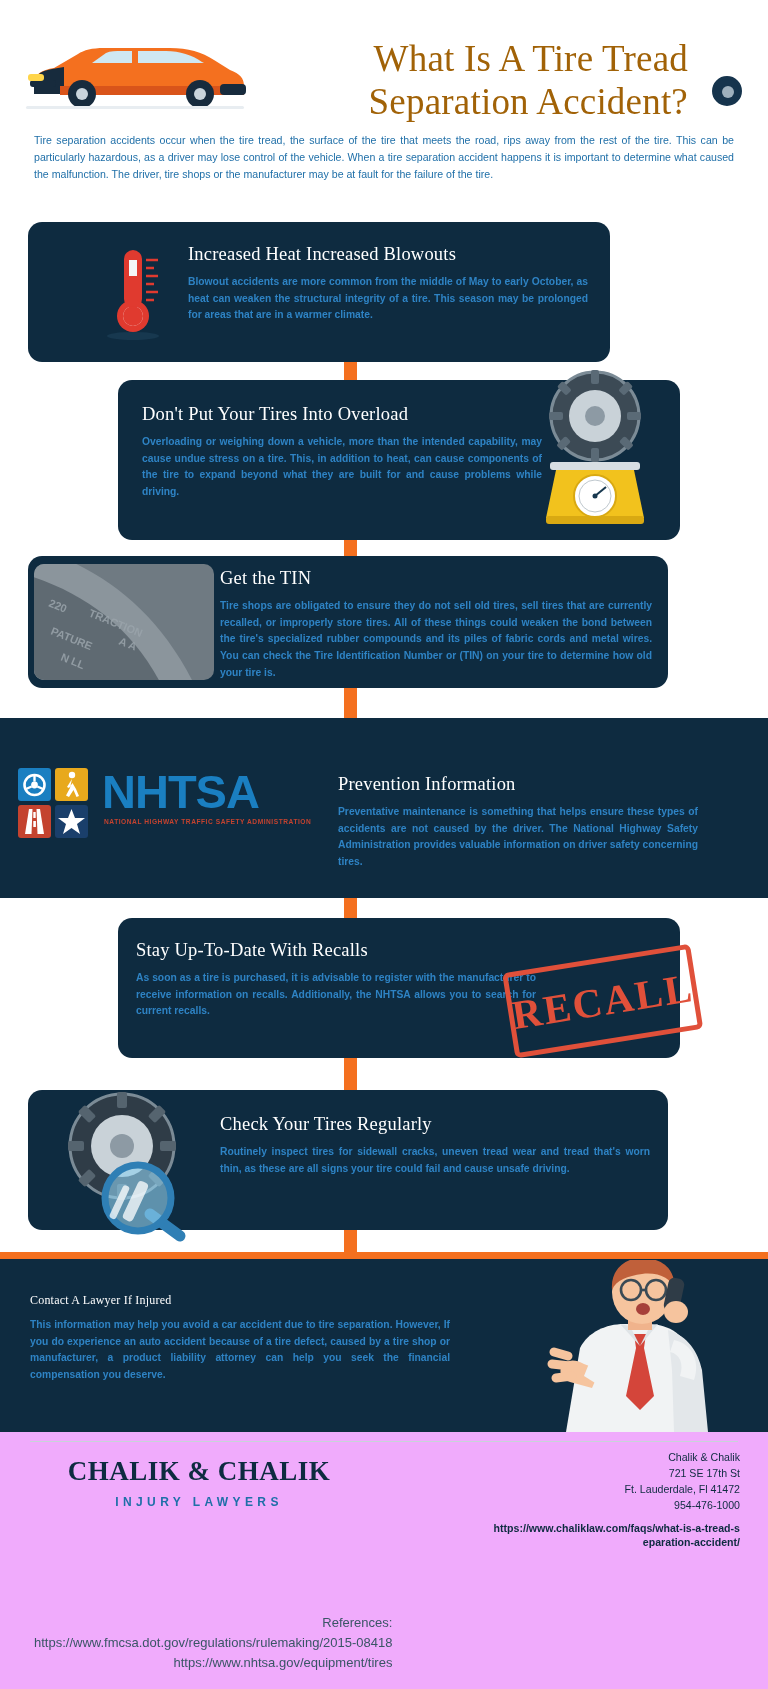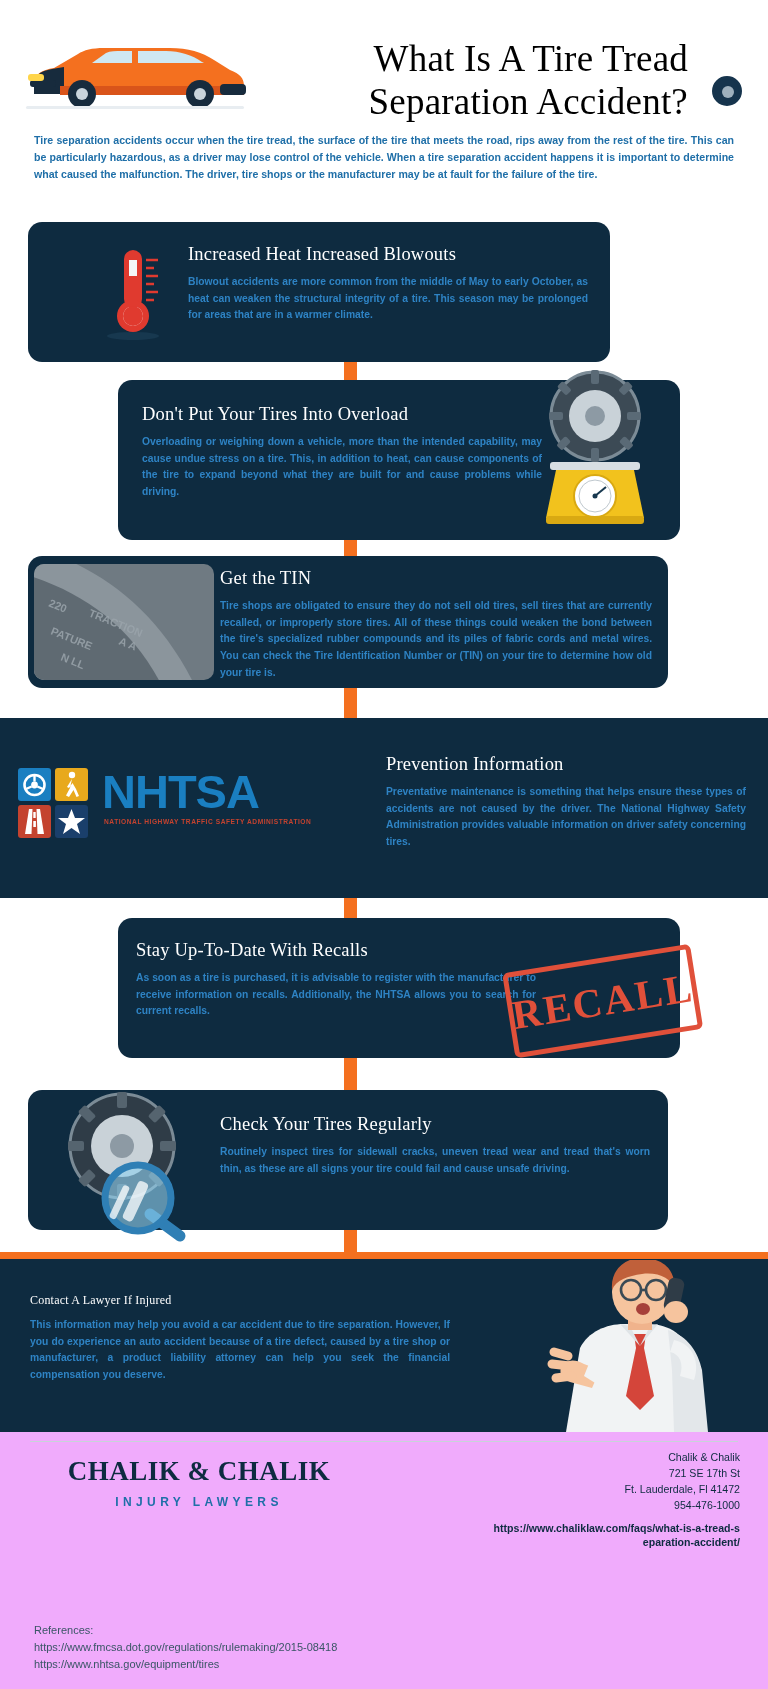--- a/index.html
+++ b/index.html
@@ -22,21 +22,21 @@
   .header {
     position: relative;
     padding: 26px 34px 0 34px;
     height: 210px;
   }
   .header-title {
     text-align: right;
     font-family: "Liberation Serif", serif;
     font-size: 37px;
     line-height: 1.15;
-    color: #000000;
+    color: #a16207;
     letter-spacing: 0.2px;
     padding-right: 46px;
     padding-top: 12px;
   }
   .tire-badge {
     position: absolute;
     right: 26px;
     top: 76px;
     width: 30px;
     height: 30px;
@@ -51,21 +51,21 @@
     width: 12px; height: 12px;
     border-radius: 50%;
     background: #9fb0bd;
   }
   .header-intro {
     position: absolute;
     left: 34px;
     top: 132px;
     width: 700px;
     font-size: 10.6px;
-    font-weight: bold;
+    font-weight: normal;
     line-height: 1.62;
     color: #1f6fa8;
     text-align: justify;
   }
 
   
   .car {
     position: absolute;
     left: 20px;
     top: 34px;
@@ -126,21 +126,21 @@
   #card-check .content { position: absolute; left: 192px; top: 24px; width: 430px; }
 
   
   .band-nhtsa {
     position: absolute;
     left: 0; top: 718px;
     width: 768px; height: 180px;
     background: #0e2b40;
     z-index: 2;
   }
-  .band-nhtsa .content { position: absolute; left: 338px; top: 36px; width: 360px; margin-left: 48px; }
+  .band-nhtsa .content { position: absolute; left: 338px; top: 56px; width: 360px; }
   .nhtsa-logo {
     position: absolute;
     left: 18px; top: 48px;
     width: 305px; height: 84px;
   }
   .nhtsa-word {
     font-family: "Liberation Sans", sans-serif;
     font-weight: bold;
     font-size: 47px;
     letter-spacing: -1px;
@@ -212,23 +212,24 @@
     color: #0e2b40;
   }
   .contact .url {
     font-weight: bold;
     margin-top: 7px;
     line-height: 1.35;
   }
   .refs {
     position: absolute;
     left: 34px; bottom: 16px;
-    font-size: 11px;
+    font-size: 13px;
     line-height: 1.55;
     color: #3a5566;
+    text-align: right;
   }
   .divider {
     position: absolute;
     left: 30px; top: 1441px;
     width: 708px; height: 1px;
     background: #c8d2d9;
   }
 </style>
 </head>
 <body>

